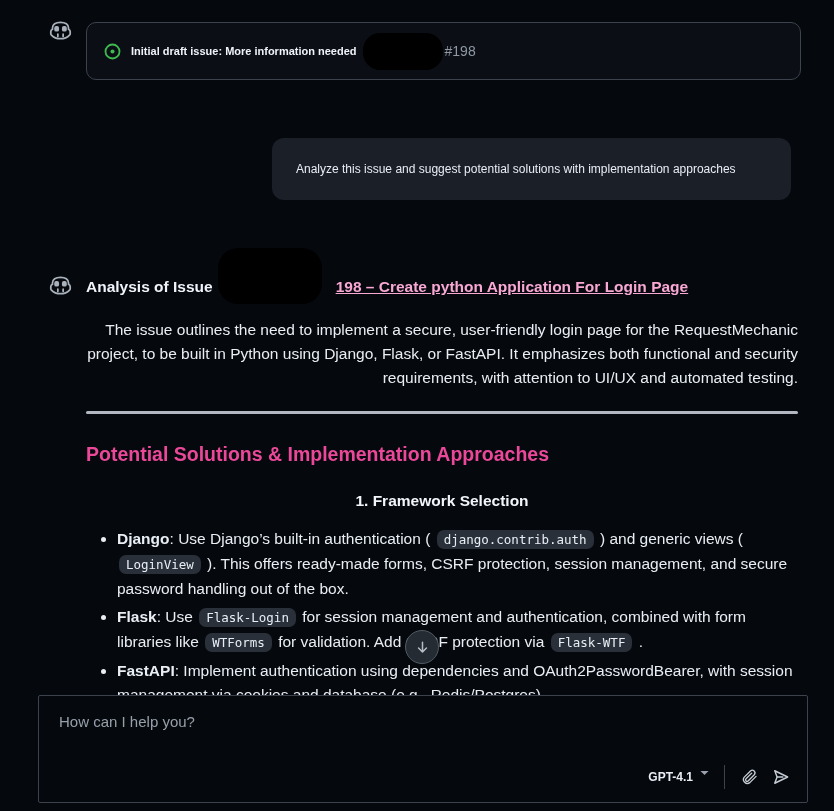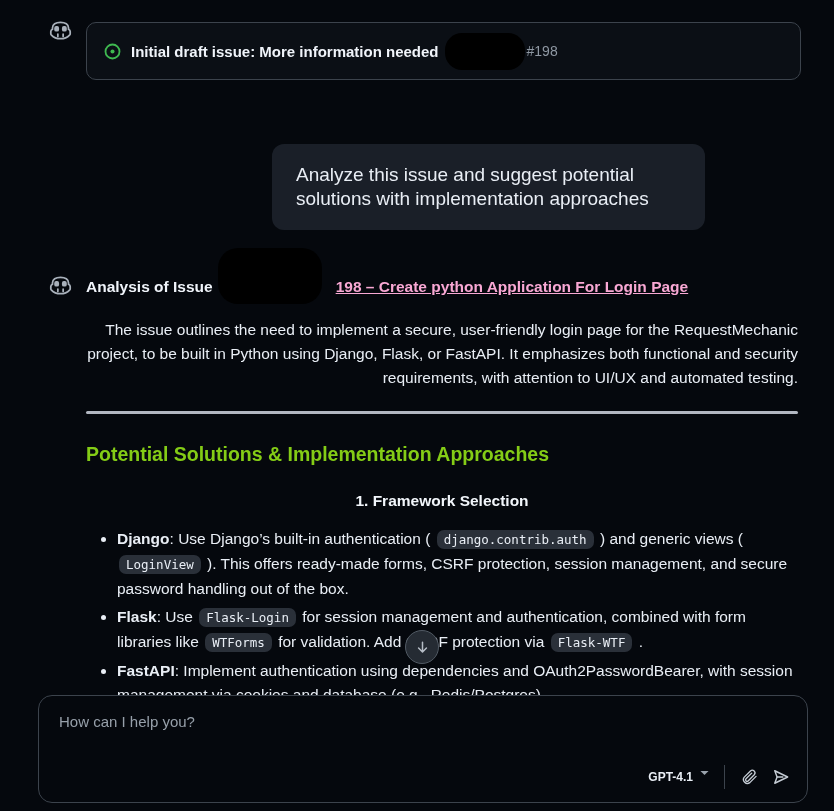--- a/index.html
+++ b/index.html
@@ -17,62 +17,62 @@
   .avatar-2{top:276px;}
 
   
   .issue-card{
     position:absolute;left:86px;top:22px;width:715px;height:58px;
     box-sizing:border-box;border:1px solid #3c434c;border-radius:10px;
     background:#0b0f15;display:flex;align-items:center;padding:0 17px;
     cursor:pointer;
   }
   .issue-icon{margin-right:10px;flex:none;}
-  .issue-title{font-weight:700;font-size:15px;color:#f0f4fa;white-space:nowrap;}
+  .issue-title{font-weight:700;font-size:11px;color:#f0f4fa;white-space:nowrap;}
   .redact-1{width:80px;height:37px;background:#000;border-radius:17px;
     margin-left:6px;margin-right:-10px;position:relative;z-index:2;flex:none;}
   .issue-number{font-size:14px;color:#8f98a3;position:relative;z-index:1;padding-left:12px;}
 
   
   .user-bubble{
-    position:absolute;left:272px;top:144px;width:433px;box-sizing:border-box;
+    position:absolute;left:272px;top:138px;width:519px;box-sizing:border-box;
     background:#1a1f28;border-radius:12px;padding:19px 24px;
-    font-size:19px;line-height:24px;color:#e9eef5;
+    font-size:12px;line-height:24px;color:#e9eef5;
   }
 
   
   .assistant{position:absolute;left:86px;top:277px;width:712px;}
   .analysis-row{display:flex;align-items:center;font-size:15.5px;font-weight:700;height:20px;color:#f0f4fa;}
   .redact-2{width:104px;height:56px;background:#000;border-radius:20px;
     margin:-20px 2px -20px 5px;position:relative;top:-11px;flex:none;}
   .issue-link{color:#f9a8d4;text-decoration:underline;font-weight:700;white-space:nowrap;cursor:pointer;margin-left:12px;}
   .intro{margin-top:21px;font-size:15.5px;line-height:24px;text-align:right;}
   .divider{margin-top:21px;height:3px;background:#b2b7c1;border-radius:2px;}
-  .section-title{margin-top:29px;font-size:19.5px;font-weight:700;color:#84cc16;}
+  .section-title{margin-top:29px;font-size:19.5px;font-weight:700;color:#ec4899;}
   .subsection-title{margin-top:26px;font-size:15.5px;font-weight:700;color:#f2f6fb;text-align:center;}
   .fw-list{margin:17px 0 0;padding-left:31px;}
   .fw-list li{font-size:15.5px;line-height:24px;margin-bottom:4px;}
   .seg-bold{font-weight:700;}
   .seg-code{
     font-family:"DejaVu Sans Mono",monospace;font-size:12.5px;
     background:#2a3039;border-radius:7px;padding:2px 7px;margin:0 2px;
     color:#e9eef5;white-space:nowrap;
   }
 
   
   .scroll-btn{
     position:absolute;left:405px;top:630px;width:34px;height:34px;border-radius:50%;
     background:#252b33;border:1px solid #515a64;box-sizing:border-box;
     display:flex;align-items:center;justify-content:center;z-index:5;cursor:pointer;
   }
 
   
   .composer{
     position:absolute;left:38px;top:695px;width:770px;height:108px;box-sizing:border-box;
-    background:#05080d;border:1px solid #3c434c;border-radius:14px;z-index:6;
+    background:#05080d;border:1px solid #3c434c;border-radius:2px;z-index:6;
   }
   .chat-input{
     position:absolute;left:0;top:0;width:100%;height:62px;box-sizing:border-box;
     background:transparent;border:none;outline:none;resize:none;
     padding:17px 20px;font:15px "Liberation Sans",sans-serif;color:#e9eef5;
   }
   .chat-input::placeholder{color:#97a0aa;opacity:1;}
   .composer-controls{position:absolute;right:16px;bottom:13px;display:flex;align-items:center;gap:12px;}
   .model-btn{display:flex;align-items:flex-start;gap:7px;color:#e9eef5;font-size:12px;font-weight:700;
     background:none;border:none;padding:0;cursor:pointer;font-family:"Liberation Sans",sans-serif;}

